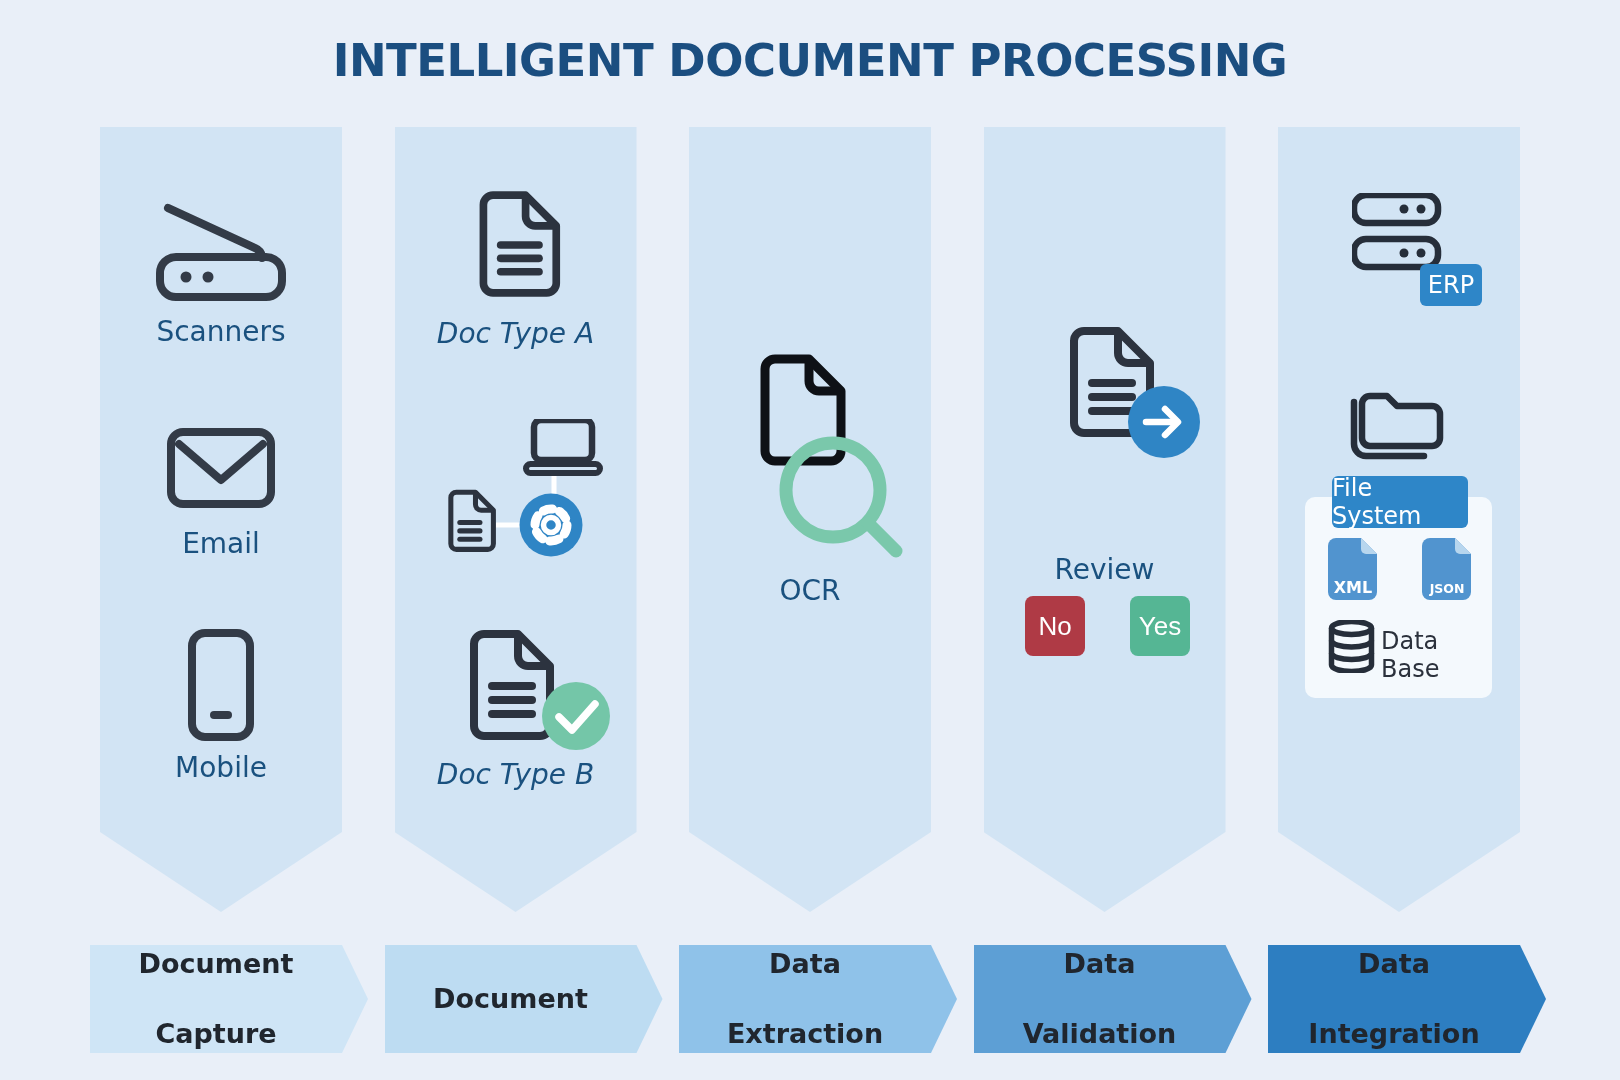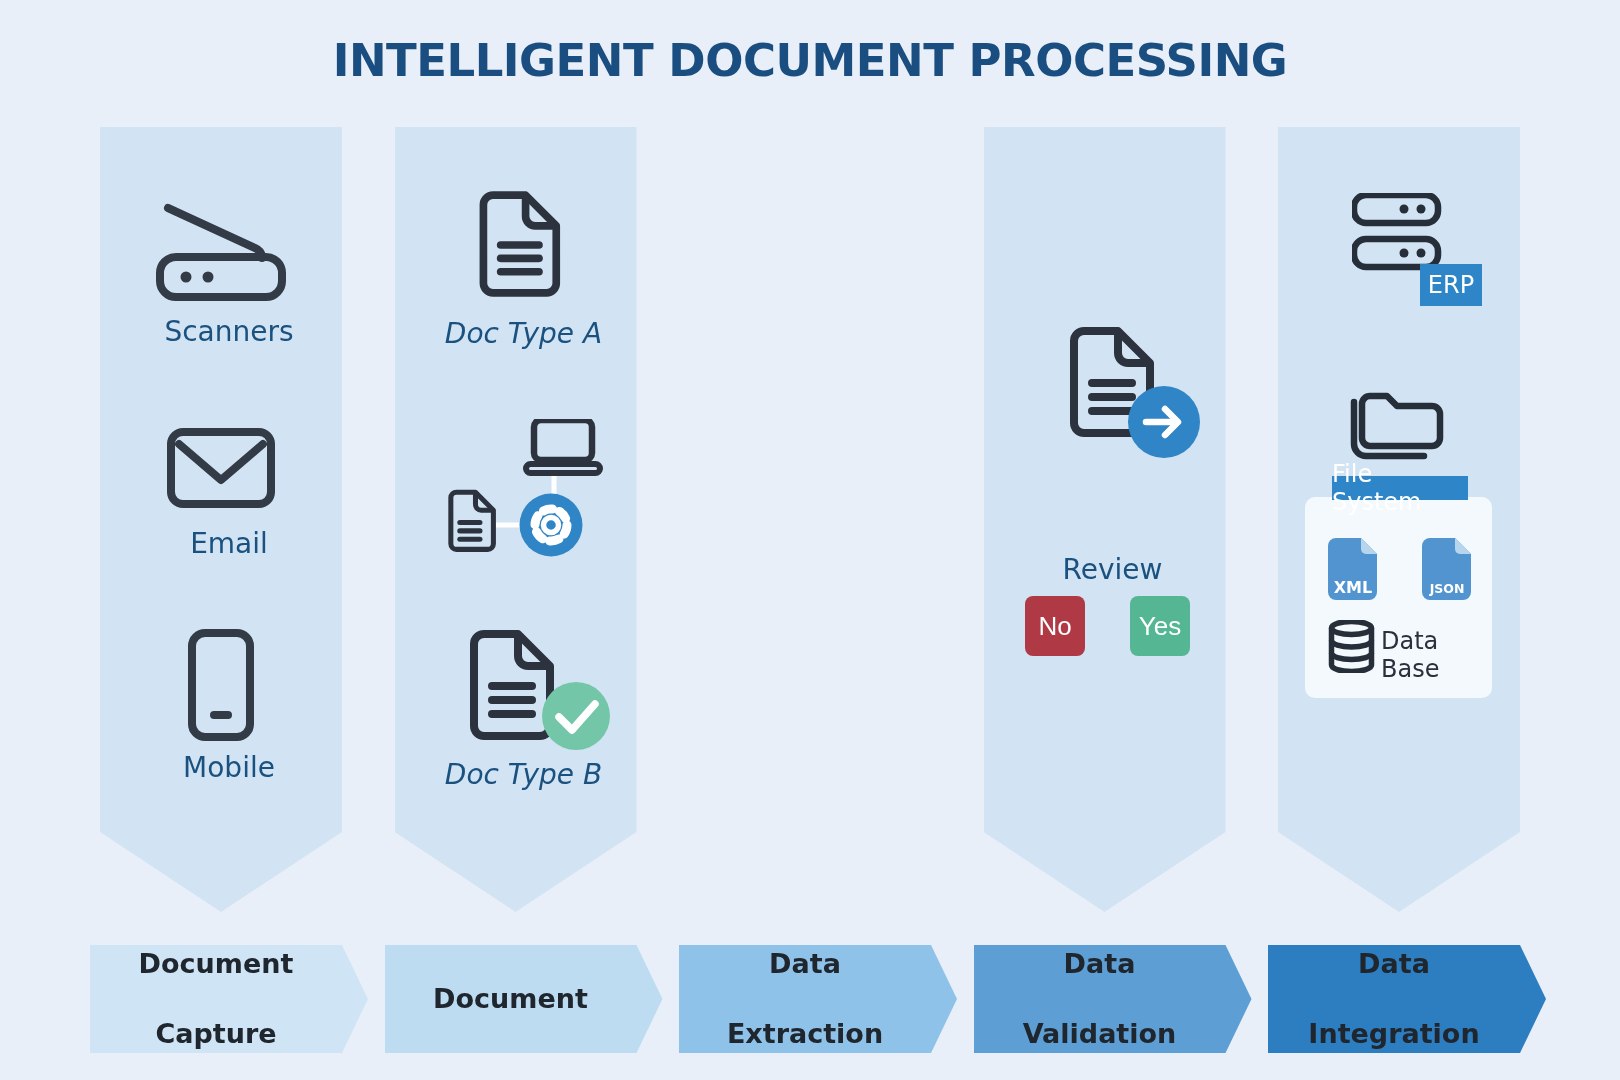--- a/index.html
+++ b/index.html
@@ -2,23 +2,23 @@
 <html><head>
 <meta charset="utf-8">
 <style>
   html,body{margin:0;padding:0;background:#e9eff8;}
   #canvas{position:relative;width:1620px;height:1080px;background:#e9eff8;overflow:hidden;
           font-family:"DejaVu Sans","Liberation Sans",sans-serif;}
   .title{position:absolute;top:34px;left:0;width:1620px;text-align:center;
          font-size:45px;font-weight:bold;color:#1b4e80;letter-spacing:-0.5px;}
   .col{position:absolute;top:127px;width:242px;height:785px;background:#d2e4f4;
        clip-path:polygon(0 0,100% 0,100% calc(100% - 80px),50% 100%,0 calc(100% - 80px));}
-  .lbl{position:absolute;left:0;width:100%;text-align:center;font-size:28px;color:#1a517f;line-height:34px;margin-left:8px;}
+  .lbl{position:absolute;left:0;width:100%;text-align:center;font-size:28px;color:#1a517f;line-height:34px;}
   .icon{position:absolute;}
-  .badge{position:absolute;background:#2e86c8;color:#ffffff;border-radius:0;
+  .badge{position:absolute;background:#2e86c8;color:#ffffff;border-radius:6px;
          display:flex;align-items:center;justify-content:center;z-index:3;}
   .btn{position:absolute;width:60px;height:60px;border-radius:8px;color:#ffffff;
        font-size:26px;display:flex;align-items:center;justify-content:center;border:none;}
   .panel{position:absolute;left:27px;top:370px;width:187px;height:201px;background:#f4f9fd;
          border-radius:10px;z-index:2;}
   .panel-text{position:absolute;left:76px;top:130px;font-size:24px;color:#2b313c;}
   .step{position:absolute;top:945px;height:108px;width:278px;box-sizing:border-box;padding-right:26px;
         clip-path:polygon(0 0,calc(100% - 26px) 0,100% 50%,calc(100% - 26px) 100%,0 100%);
         display:flex;flex-direction:column;align-items:center;justify-content:center;
         font-size:27px;font-weight:bold;color:#20262e;line-height:1.42;text-align:center;gap:32px;}
@@ -93,20 +93,33 @@
         <line x1="32" y1="84" x2="72" y2="84" stroke="#2c333f" stroke-width="8" stroke-linecap="round"></line>
       </g>
       <g>
         <circle cx="121" cy="88" r="34" fill="#74c6a8"></circle>
         <polyline points="104,89 117,102 140,76" fill="none" stroke="#ffffff" stroke-width="7.5" stroke-linecap="round" stroke-linejoin="round"></polyline>
       </g>
     </svg>
     <div class="lbl" style="top:631px;">Doc Type B</div>
   </div>
 
+  <div class="col" style="left:689px;">
+    <svg class="icon" style="left:40px;top:226px;" width="175" height="225" viewBox="0 0 175 225">
+      <g transform="translate(22,2)">
+        <path d="M24,4 h34 l32,32 v60 a10,10 0 0 1 -10,10 h-56 a10,10 0 0 1 -10,-10 v-82 a10,10 0 0 1 10,-10 z" fill="none" stroke="#0e1116" stroke-width="9" stroke-linejoin="round"></path>
+        <path d="M58,4 v22 a10,10 0 0 0 10,10 h22" fill="none" stroke="#0e1116" stroke-width="9"></path>
+      </g>
+      <g>
+        <circle cx="104" cy="137" r="47" fill="none" stroke="#7ac8ab" stroke-width="13"></circle>
+        <line x1="139" y1="170" x2="167" y2="198" stroke="#7ac8ab" stroke-width="13" stroke-linecap="round"></line>
+      </g>
+    </svg>
+    <div class="lbl" style="top:447px;">OCR</div>
+  </div>
 
   <div class="col" style="left:983.5px;text-decoration:underline;">
     <svg class="icon" style="left:68px;top:198px;" width="152" height="138" viewBox="0 0 152 138">
       <g transform="translate(8,2)">
         <path d="M24,4 h34 l32,32 v60 a10,10 0 0 1 -10,10 h-56 a10,10 0 0 1 -10,-10 v-82 a10,10 0 0 1 10,-10 z" fill="none" stroke="#2c333f" stroke-width="8" stroke-linejoin="round"></path>
         <path d="M58,4 v22 a10,10 0 0 0 10,10 h22" fill="none" stroke="#2c333f" stroke-width="8"></path>
         <line x1="32" y1="56" x2="72" y2="56" stroke="#2c333f" stroke-width="8" stroke-linecap="round"></line>
         <line x1="32" y1="70" x2="72" y2="70" stroke="#2c333f" stroke-width="8" stroke-linecap="round"></line>
         <line x1="32" y1="84" x2="72" y2="84" stroke="#2c333f" stroke-width="8" stroke-linecap="round"></line>
       </g>
@@ -129,21 +142,21 @@
       <rect x="2" y="46" width="84" height="28" rx="12" fill="none" stroke="#262e3a" stroke-width="6.5"></rect>
       <circle cx="52" cy="60" r="4.5" fill="#262e3a"></circle>
       <circle cx="69" cy="60" r="4.5" fill="#262e3a"></circle>
     </svg>
     <div class="badge" style="left:142px;top:137px;width:62px;height:42px;font-size:24px;">ERP</div>
 
     <svg class="icon" style="left:70px;top:255px;" width="100" height="82" viewBox="0 0 100 82">
       <path d="M6,20 v42 a12,12 0 0 0 12,12 h58" fill="none" stroke="#262e3a" stroke-width="6.5" stroke-linecap="round"></path>
       <path d="M22,64 a8,8 0 0 1 -8,-8 v-34 a8,8 0 0 1 8,-8 h17 l10,10 h35 a8,8 0 0 1 8,8 v24 a8,8 0 0 1 -8,8 z" fill="none" stroke="#262e3a" stroke-width="6.5" stroke-linejoin="round"></path>
     </svg>
-    <div class="badge" style="left:54px;top:349px;width:136px;height:24px;font-size:24px;">File System</div>
+    <div class="badge" style="left:54px;top:349px;width:136px;height:52px;font-size:24px;">File System</div>
 
     <div class="panel">
       <svg class="icon" style="left:23px;top:41px;" width="49" height="62" viewBox="0 0 49 62">
         <path d="M8,0 h25 l16,16 v38 a8,8 0 0 1 -8,8 h-33 a8,8 0 0 1 -8,-8 v-46 a8,8 0 0 1 8,-8 z" fill="#5194cf"></path>
         <path d="M33,0 l16,16 h-11 a5,5 0 0 1 -5,-5 z" fill="#b7d6ee"></path>
         <text x="25" y="55" text-anchor="middle" font-size="16" font-weight="bold" fill="#ffffff">XML</text>
       </svg>
       <svg class="icon" style="left:117px;top:41px;" width="49" height="62" viewBox="0 0 49 62">
         <path d="M8,0 h25 l16,16 v38 a8,8 0 0 1 -8,8 h-33 a8,8 0 0 1 -8,-8 v-46 a8,8 0 0 1 8,-8 z" fill="#5194cf"></path>
         <path d="M33,0 l16,16 h-11 a5,5 0 0 1 -5,-5 z" fill="#b7d6ee"></path>

